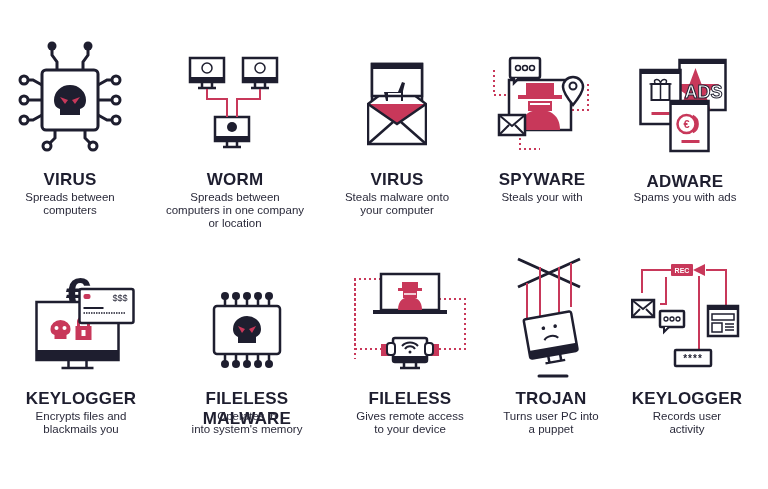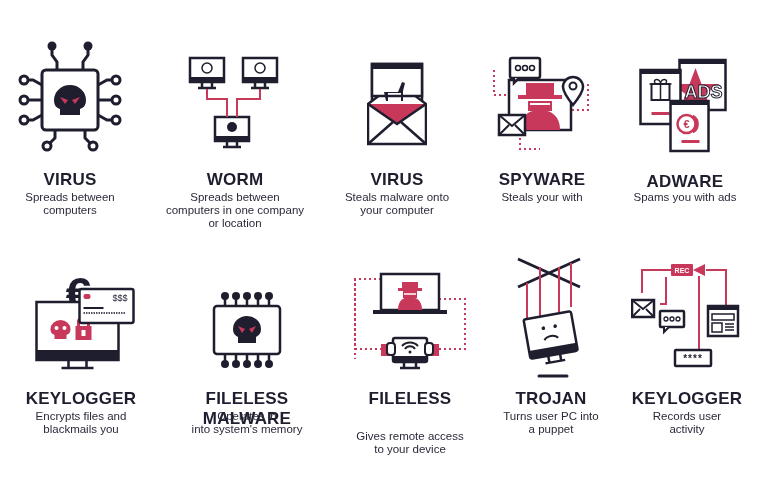--- a/index.html
+++ b/index.html
@@ -218,21 +218,21 @@
     <rect x="42" y="84" width="34" height="6" fill="#1e1e2f"></rect>
     <path d="M53 90 v6 M65 90 v6 M49 96 h20" stroke="#1e1e2f" stroke-width="2.5"></path>
     <path d="M51 74 a11 11 0 0 1 16 0 M54 77 a6 6 0 0 1 10 0" stroke="#1e1e2f" stroke-width="2" fill="none"></path>
     <circle cx="59" cy="80" r="1.5" fill="#1e1e2f"></circle>
     <rect x="30" y="72" width="8" height="12" fill="#c8385a"></rect>
     <rect x="80" y="72" width="8" height="12" fill="#c8385a"></rect>
     <rect x="36" y="71" width="8" height="12" rx="3" fill="#fff" stroke="#1e1e2f" stroke-width="2"></rect>
     <rect x="74" y="71" width="8" height="12" rx="3" fill="#fff" stroke="#1e1e2f" stroke-width="2"></rect>
   </svg>
   <div class="title" style="top:389px">FILELESS</div>
-  <div class="desc" style="top:430px">Gives remote access
+  <div class="desc" style="top:410px">Gives remote access
 to your device</div>
 </div>
 
 <div class="cell" style="left:476px; top:0;">
   <svg class="icon" style="top:257px" width="72" height="122" viewBox="0 0 72 122">
     <path d="M3 2 L65 30 M3 30 L65 2" stroke="#1e1e2f" stroke-width="3"></path>
     <g stroke="#c8385a" stroke-width="2">
       <path d="M12 26 V70"></path>
         <path d="M25 10 V62"></path>
         <path d="M44 10 V58"></path>

